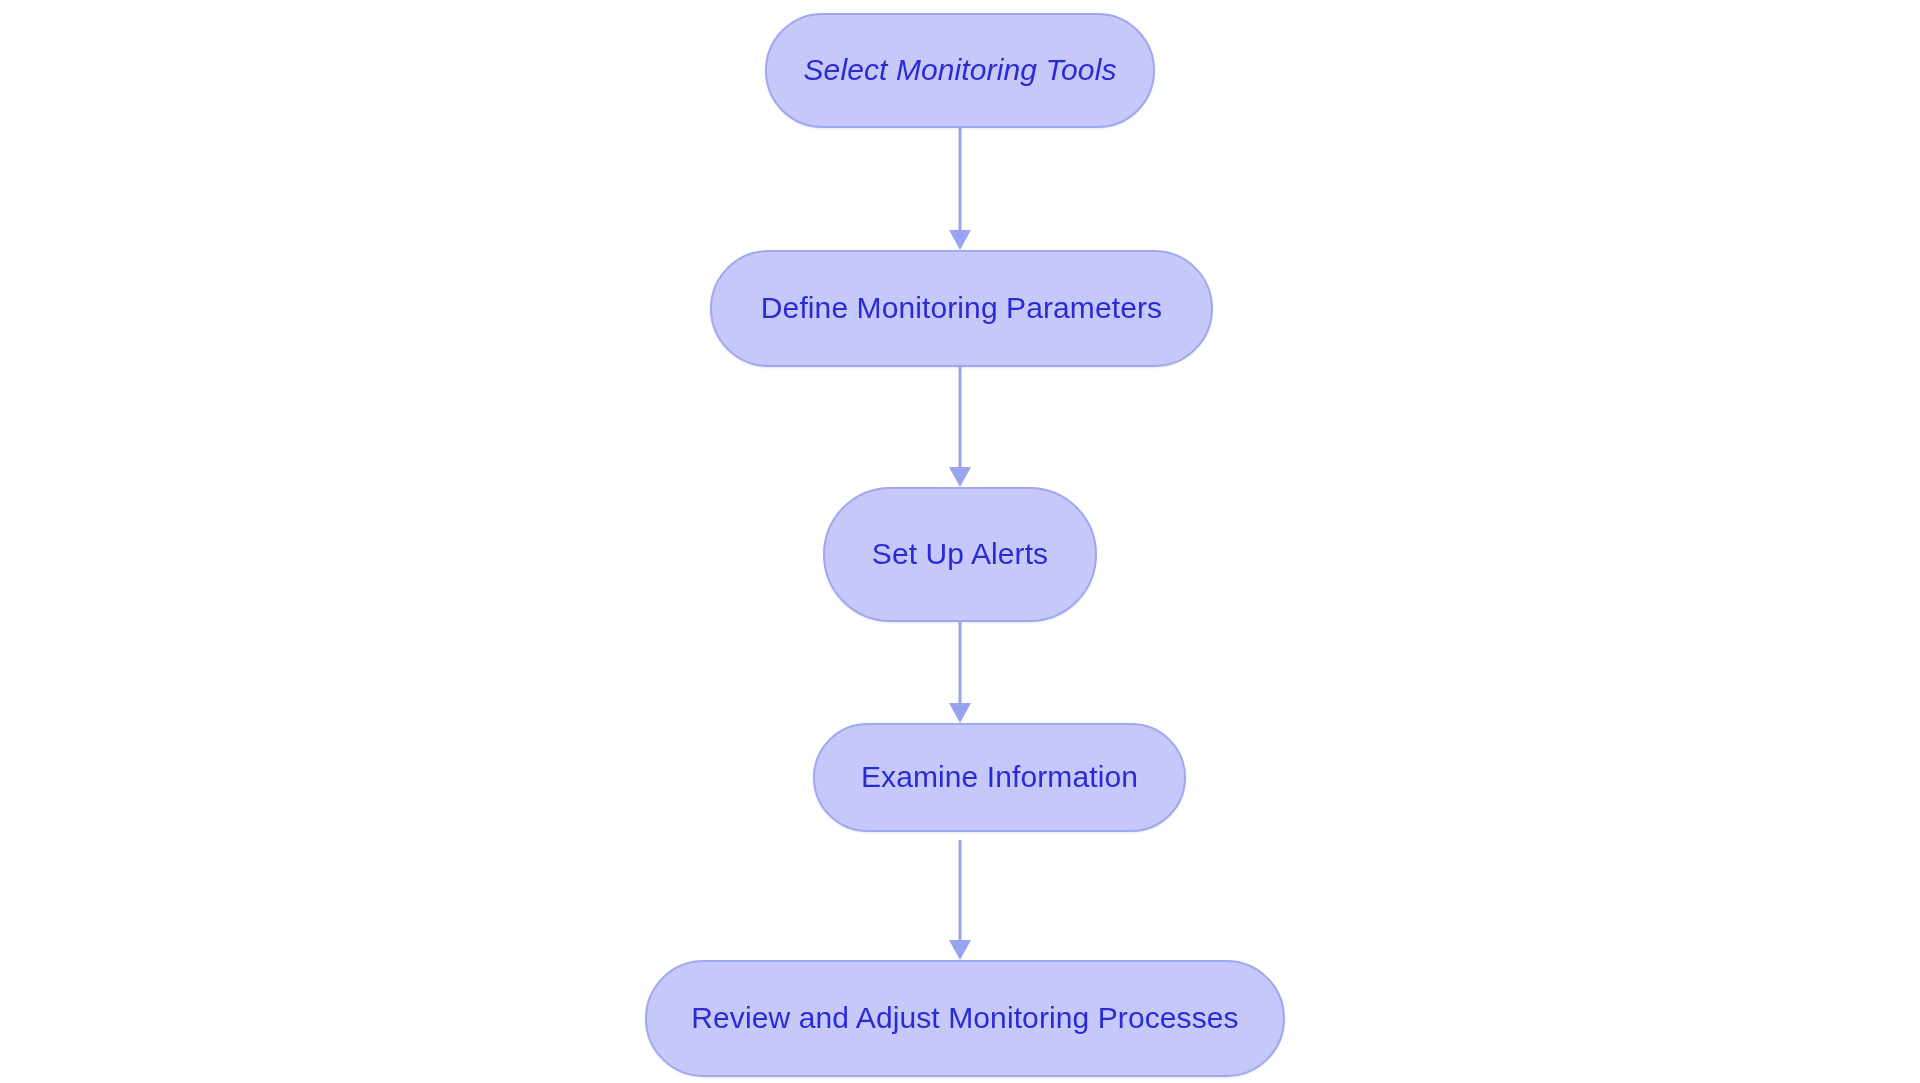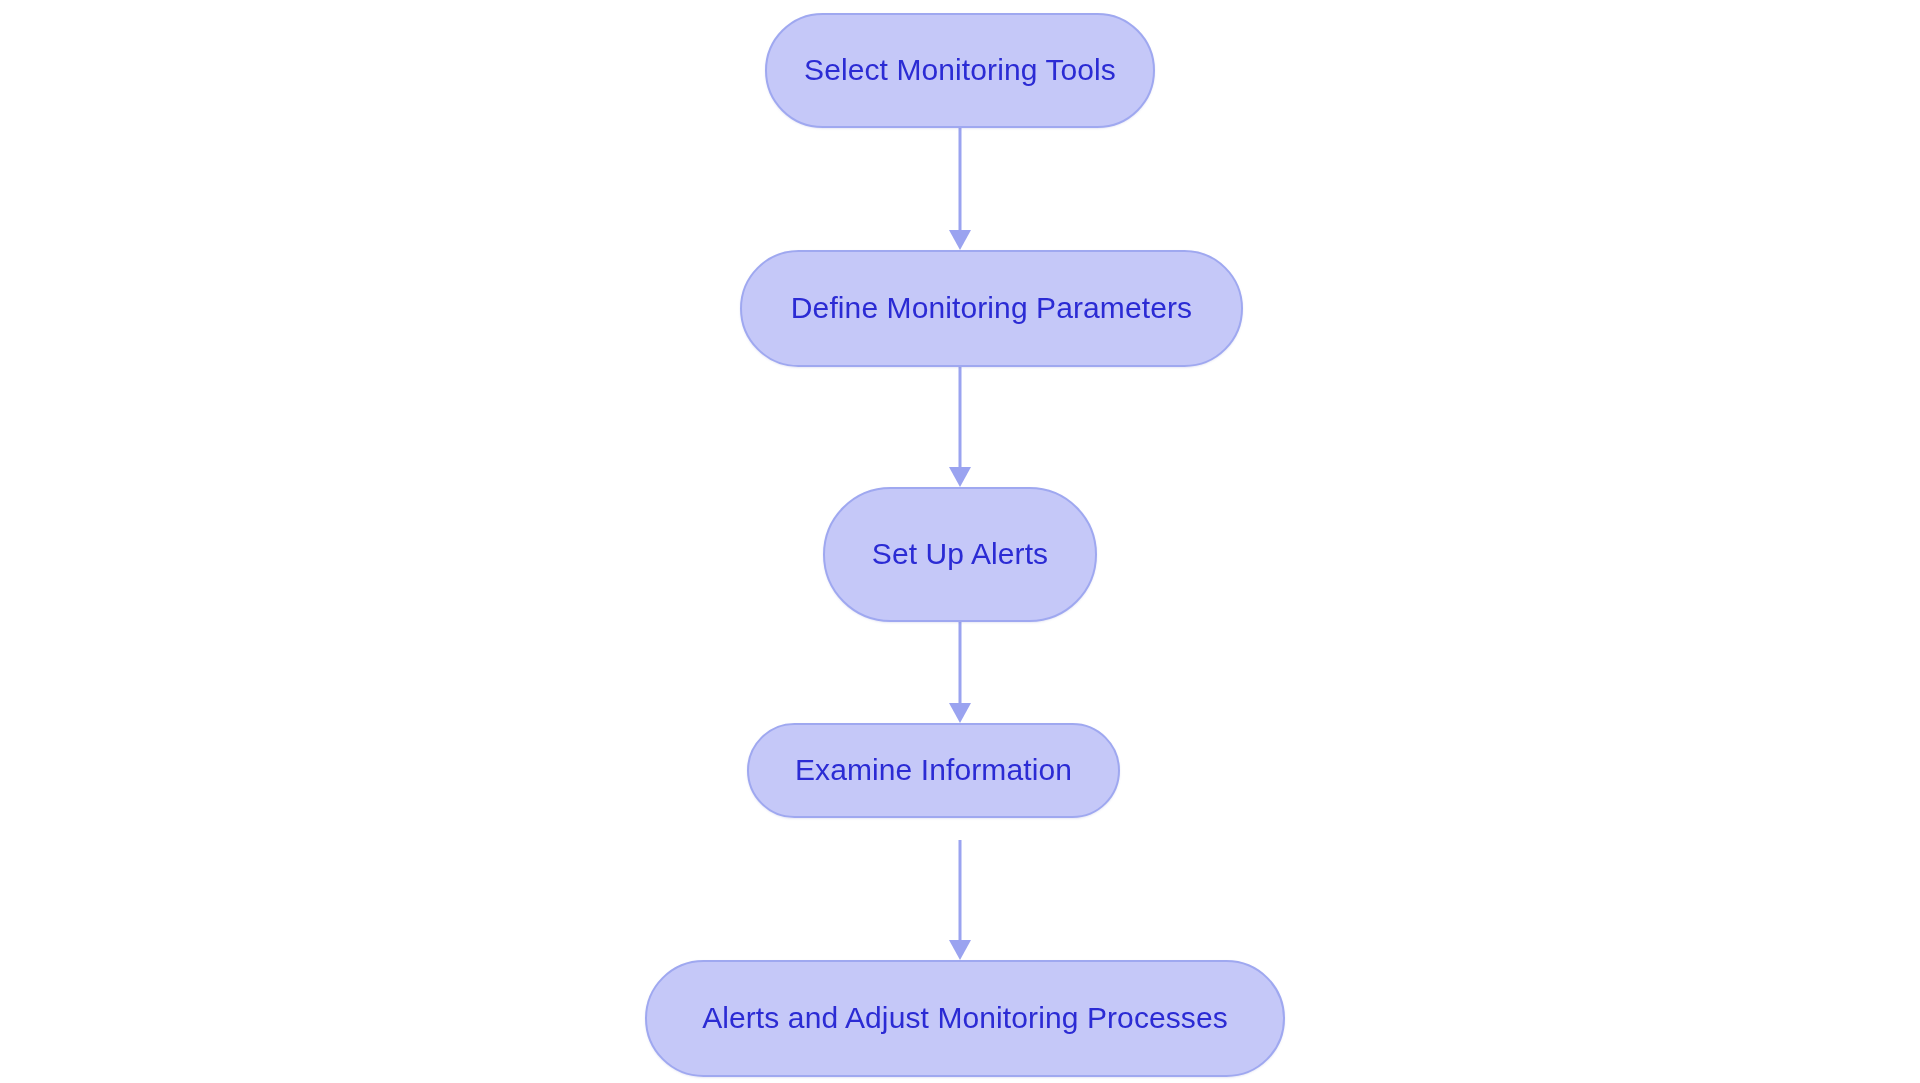--- a/index.html
+++ b/index.html
@@ -88,33 +88,33 @@
   <div class="connector" style="left:948px; top:604px; height:119px;">
     <div class="shaft" style="height:99px;"></div>
     <div class="head"></div>
   </div>
 
   <div class="connector" style="left:948px; top:840px; height:120px;">
     <div class="shaft" style="height:100px;"></div>
     <div class="head"></div>
   </div>
 
-  <div class="node" style="left:765px; top:13px; width:390px; height:115px;">
+  <div class="node" style="left:765px; top:13px; width:390px; height:115px;font-style:italic;">
     <span class="node-label">Select Monitoring Tools</span>
   </div>
 
-  <div class="node" style="left:740px; top:250px; width:503px; height:117px;">
+  <div class="node" style="left:710px; top:250px; width:503px; height:117px;">
     <span class="node-label">Define Monitoring Parameters</span>
   </div>
 
   <div class="node" style="left:823px; top:487px; width:274px; height:135px;">
     <span class="node-label">Set Up Alerts</span>
   </div>
 
-  <div class="node" style="left:747px; top:723px; width:373px; height:95px;">
+  <div class="node" style="left:813px; top:723px; width:373px; height:109px;">
     <span class="node-label">Examine Information</span>
   </div>
 
   <div class="node" style="left:645px; top:960px; width:640px; height:117px;">
-    <span class="node-label">Alerts and Adjust Monitoring Processes</span>
+    <span class="node-label">Review and Adjust Monitoring Processes</span>
   </div>
 
 </div>
 
 </body></html>

